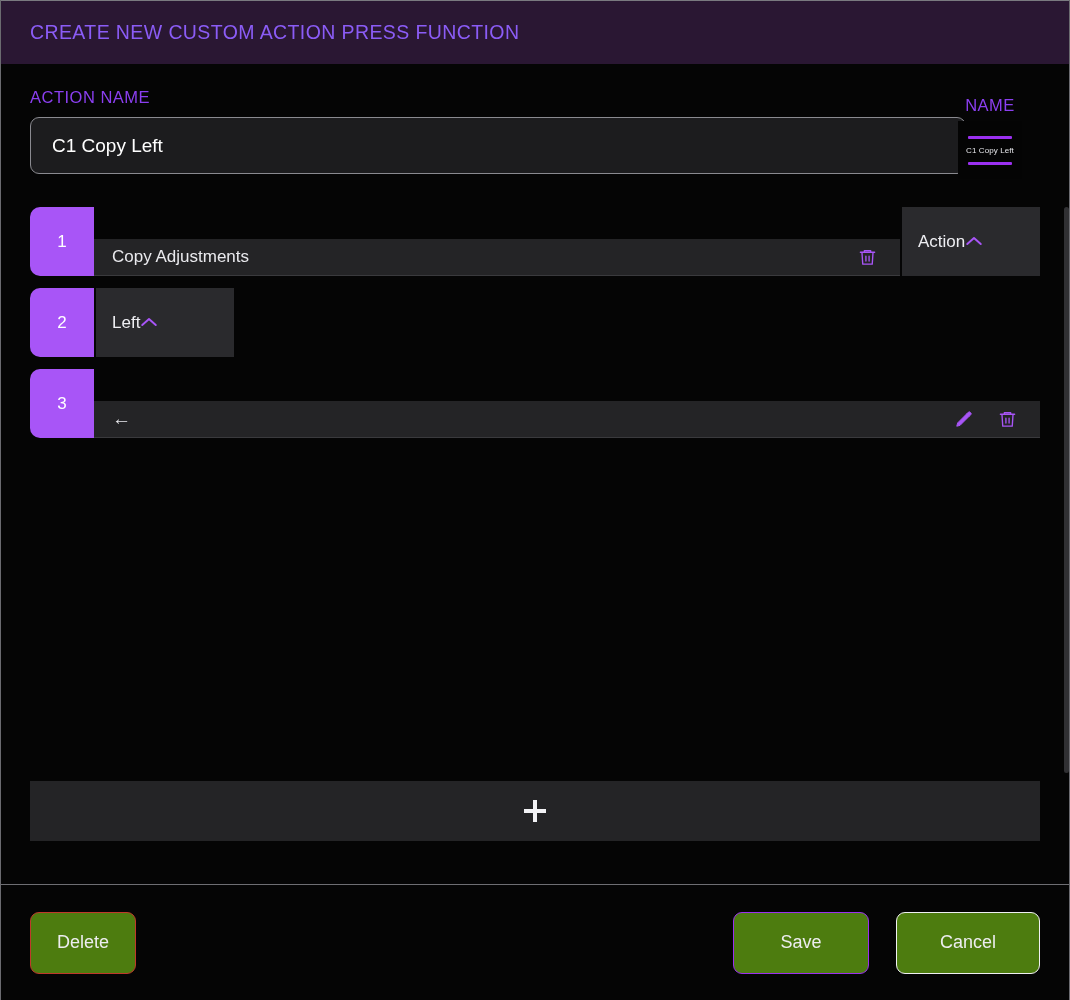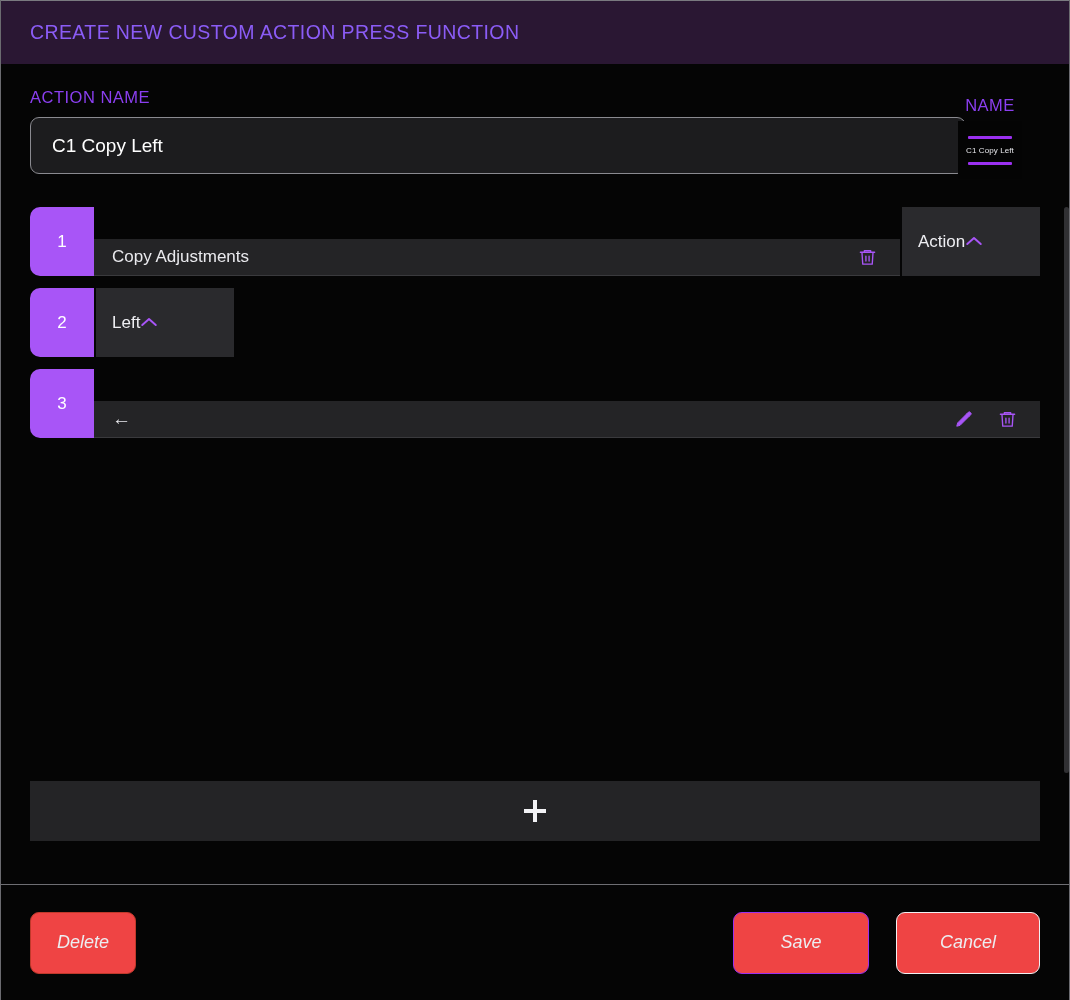--- a/index.html
+++ b/index.html
@@ -250,29 +250,28 @@
     min-height: 115px;
     display: flex;
     align-items: center;
     padding: 0 29px;
     box-sizing: border-box;
     background: #050505;
   }
   .btn {
     height: 62px;
     border-radius: 9px;
-    background: #ef4444;
+    background: #4d7c0f;
     display: flex;
     align-items: center;
     justify-content: center;
     font-size: 18px;
     cursor: pointer;
     box-sizing: border-box;
     font-family: "Liberation Sans", sans-serif;
-    font-style: italic;
   }
   .btn-delete {
     width: 106px;
     border: 1px solid #c0392b;
     color: #ededf0;
   }
   .btn-save {
     width: 136px;
     border: 1px solid #9b30f0;
     color: #ededf0;

